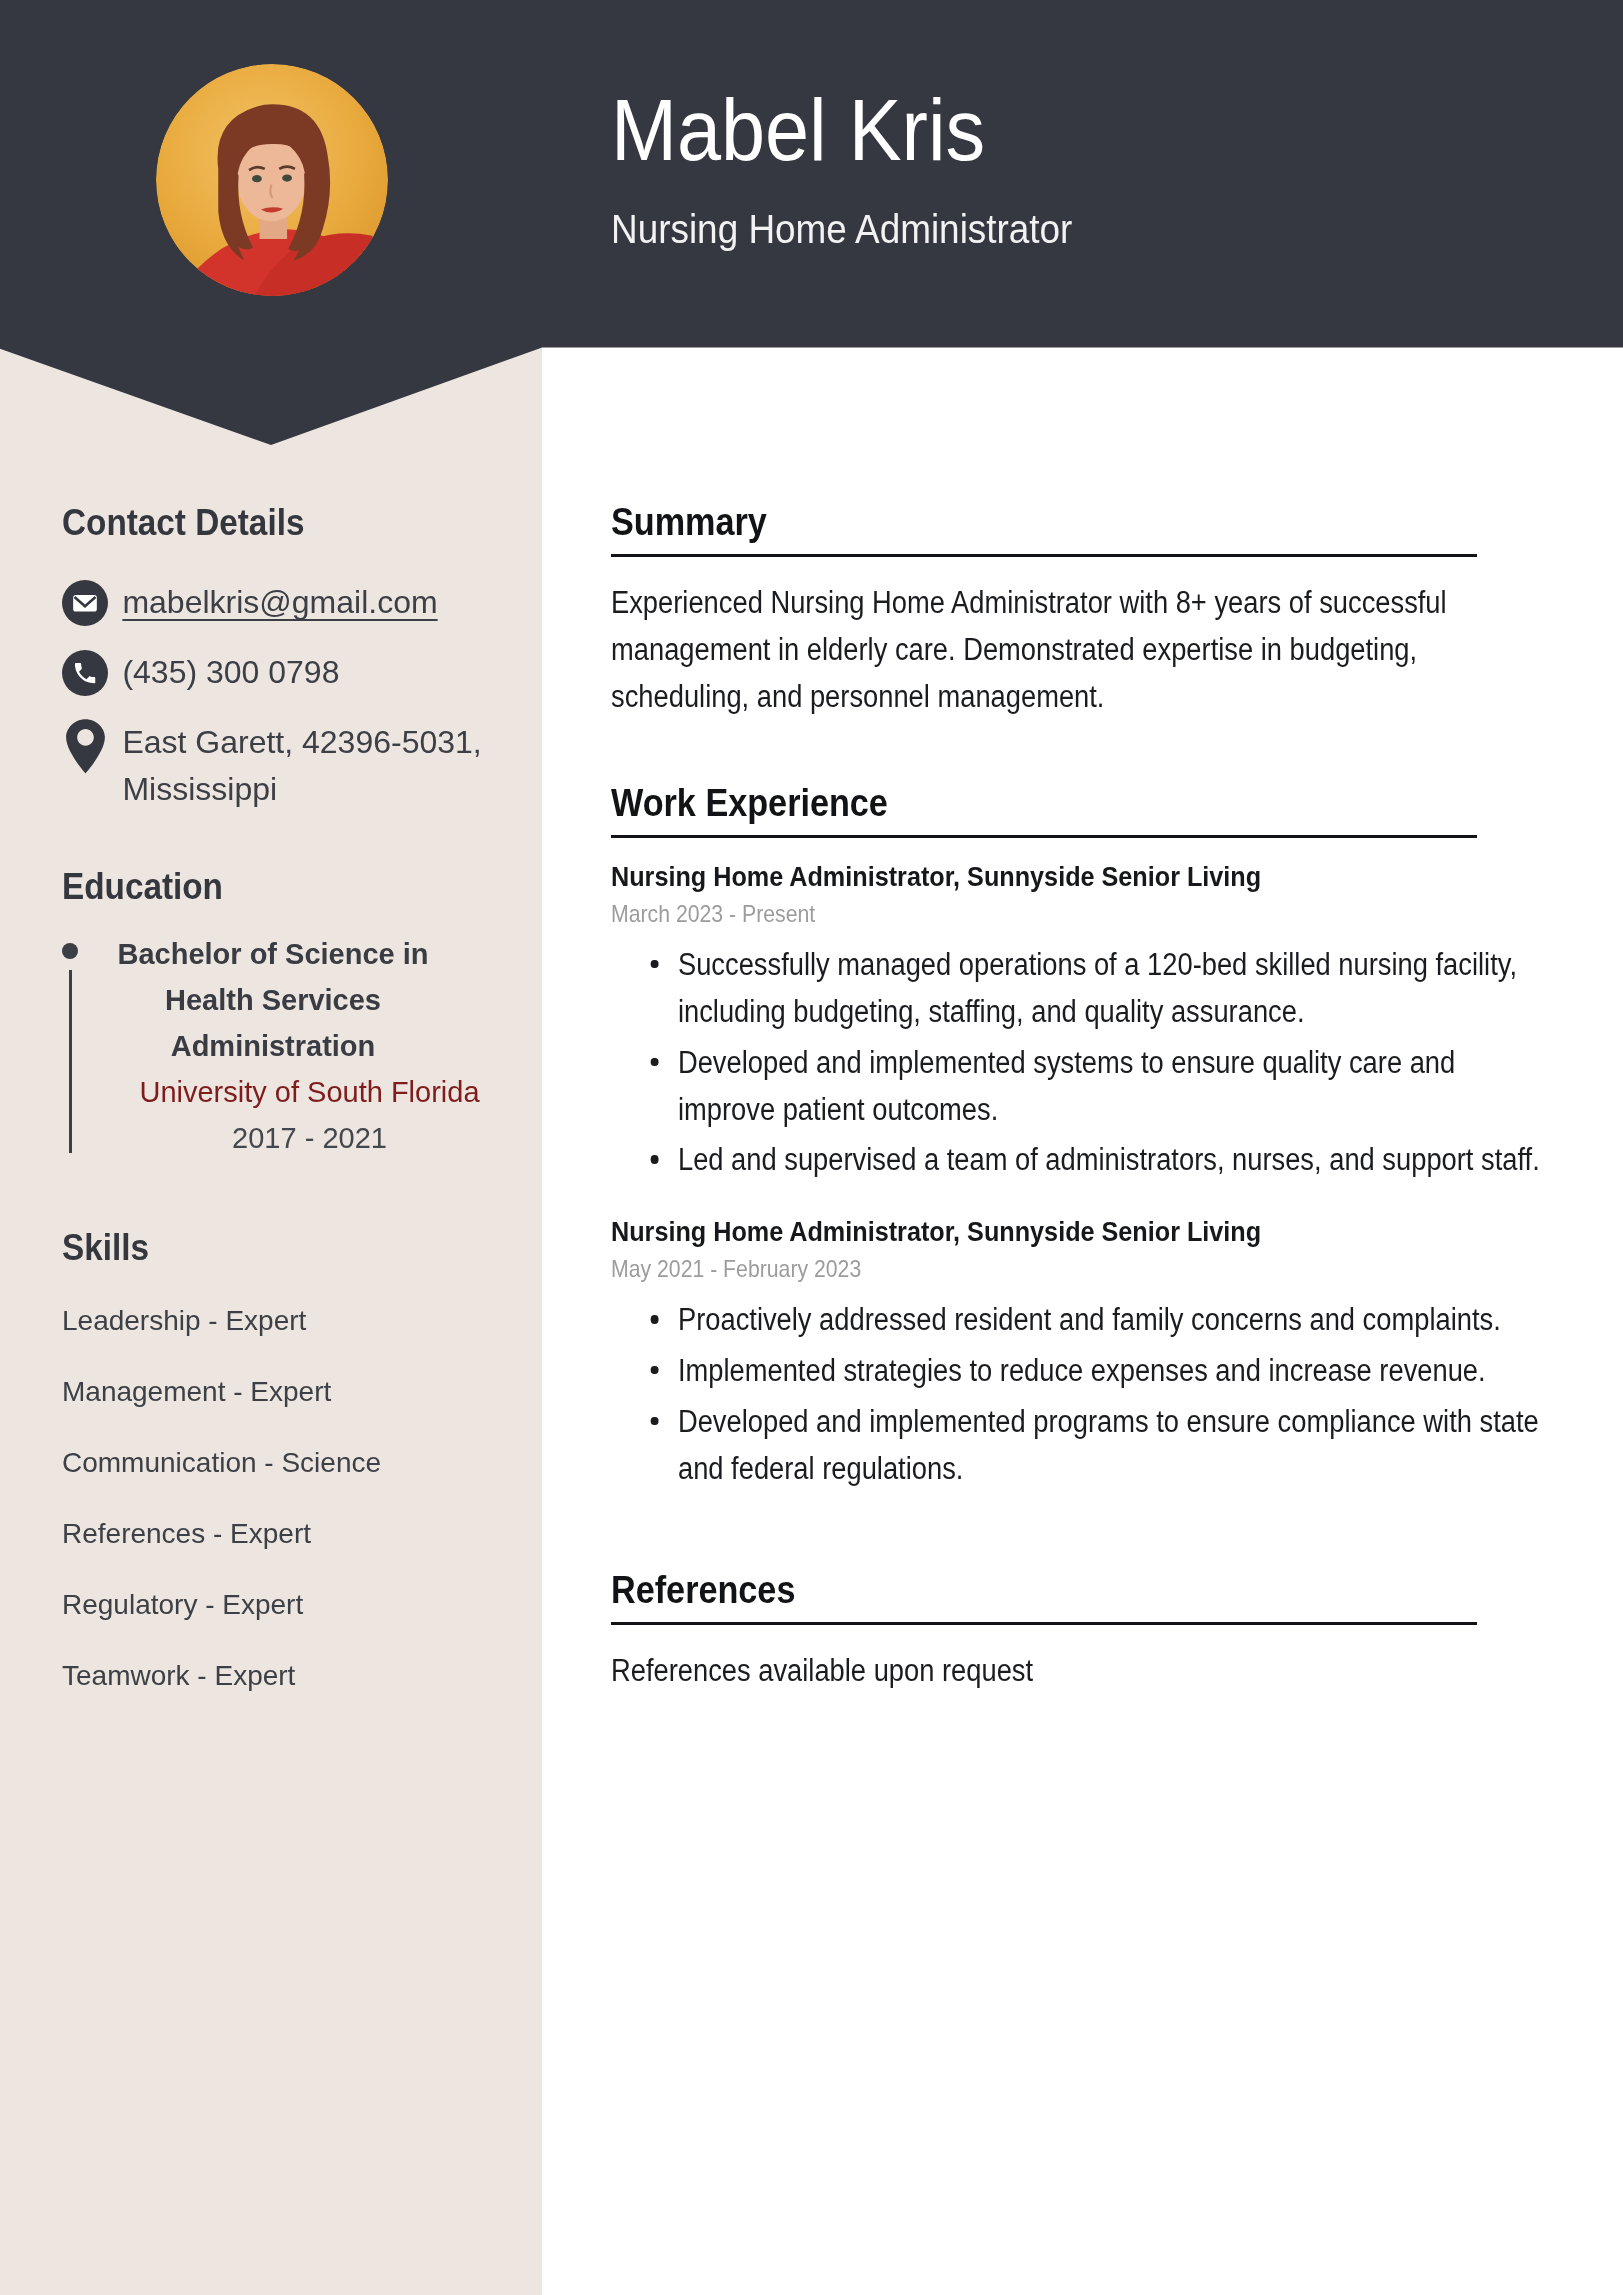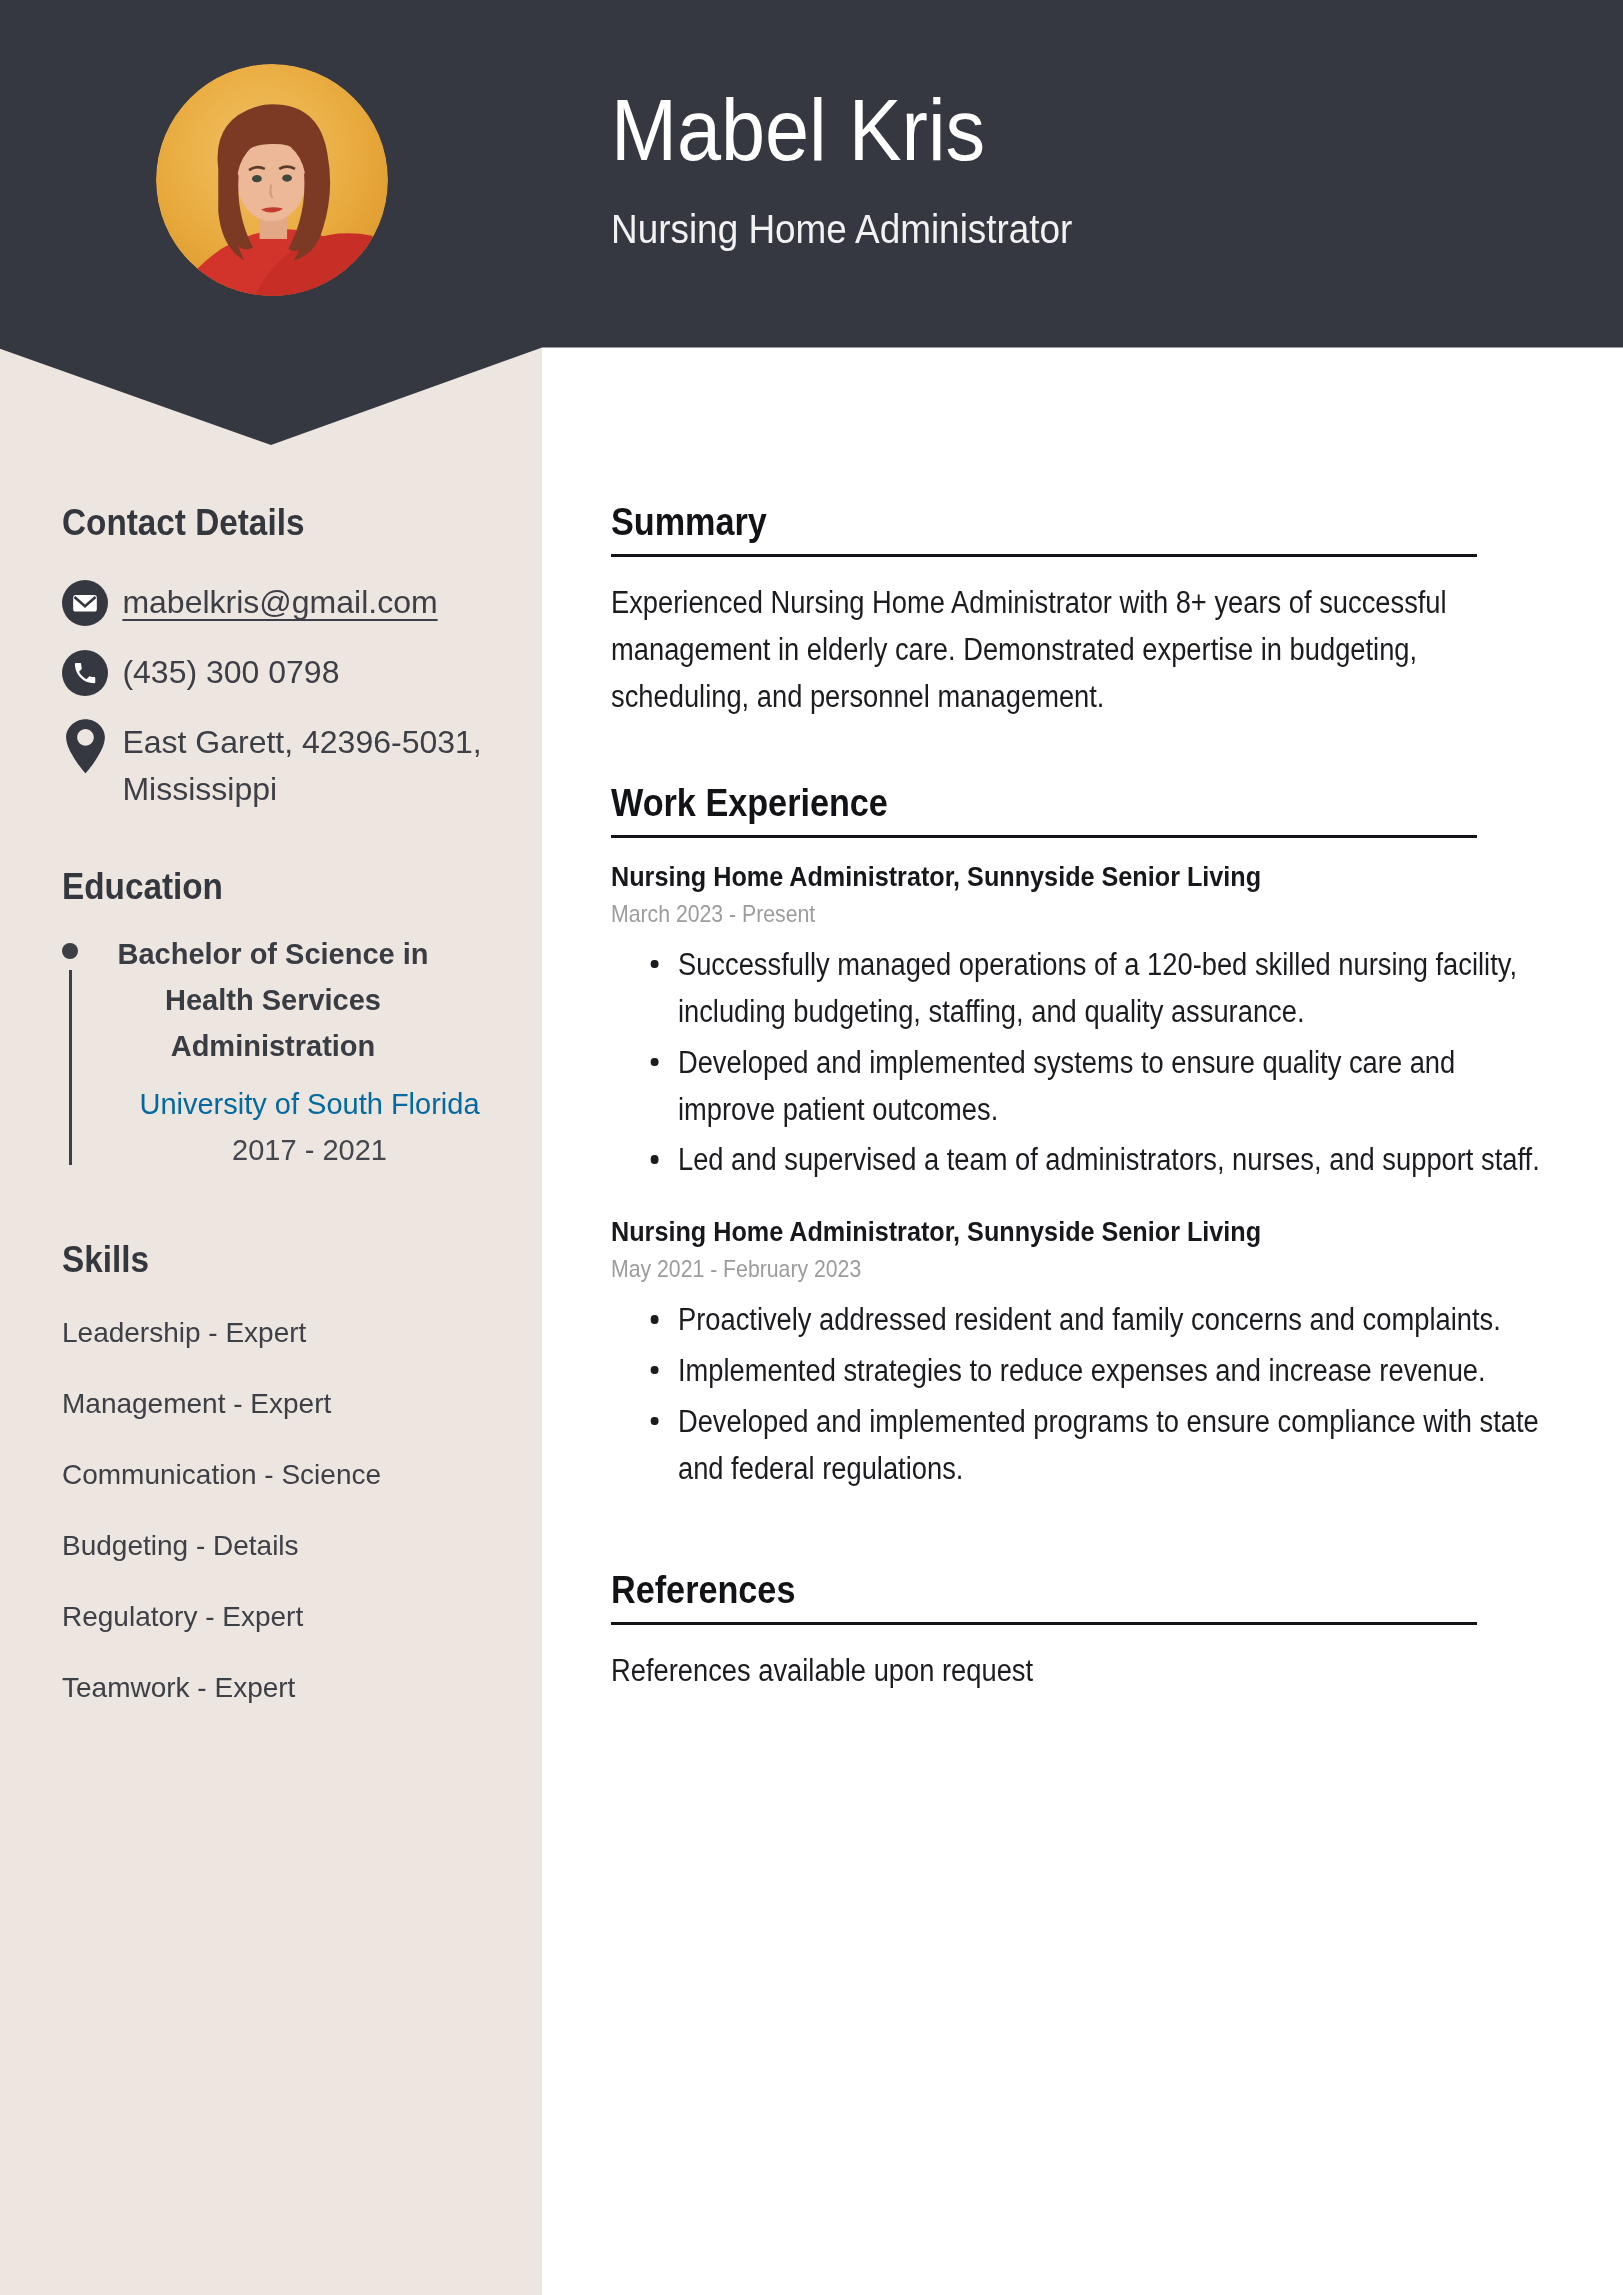--- a/index.html
+++ b/index.html
@@ -52,21 +52,21 @@
   .pin-wrap{flex:0 0 46px;height:55px;display:flex;justify-content:center;}
   .contact-text{
     margin-left:14.4px;color:#3C3F46;font-size:32px;line-height:47px;
   }
   .contact-text a{color:#3C3F46;text-decoration:underline;text-decoration-thickness:2px;text-underline-offset:5.9px;}
   .edu-section{margin-top:52px;}
   .edu-item{position:relative;margin-top:21px;padding-left:41px;text-align:center;}
   .edu-dot{position:absolute;left:0;top:11.8px;width:16.4px;height:16.4px;border-radius:50%;background:#3C3F46;}
   .edu-line{position:absolute;left:6.5px;top:39px;bottom:7.9px;width:3.3px;background:#3C3F46;}
   .edu-degree{width:340px;color:#393C43;font-size:29px;font-weight:700;line-height:46px;}
-  .edu-school{color:#0369a1;font-size:29px;font-weight:400;line-height:46px;white-space:nowrap;margin-top:12px;}
+  .edu-school{color:#7f1d1d;font-size:29px;font-weight:400;line-height:46px;white-space:nowrap;}
   .edu-dates{color:#44474E;font-size:29px;font-weight:400;line-height:46px;}
   .skills-section{margin-top:65px;}
   .skills-list{list-style:none;margin:34px 0 0 0;padding:0;}
   .skills-list li{color:#3D4046;font-size:28px;line-height:33px;margin-bottom:38px;}
   
   .main{
     position:absolute;left:542px;top:0;width:997px;height:100%;
     box-sizing:border-box;padding:501px 62px 39px 69px;z-index:1;
   }
   .main-h2{
@@ -147,21 +147,21 @@
         <div class="edu-dates">2017 - 2021</div>
       </div>
     </section>
 
     <section class="skills-section">
       <h2 class="side-h2"><span class="cx">Skills</span></h2>
       <ul class="skills-list">
         <li>Leadership - Expert</li>
         <li>Management - Expert</li>
         <li>Communication - Science</li>
-        <li>Budgeting - Details</li>
+        <li>References - Expert</li>
         <li>Regulatory - Expert</li>
         <li>Teamwork - Expert</li>
       </ul>
     </section>
 
   </aside>
 
   <svg class="header-band" viewBox="0 0 2479 680" preserveAspectRatio="none">
     <polygon points="0,0 2479,0 2479,531 828,531 414,680 0,533" fill="#363841"></polygon>
   </svg>

